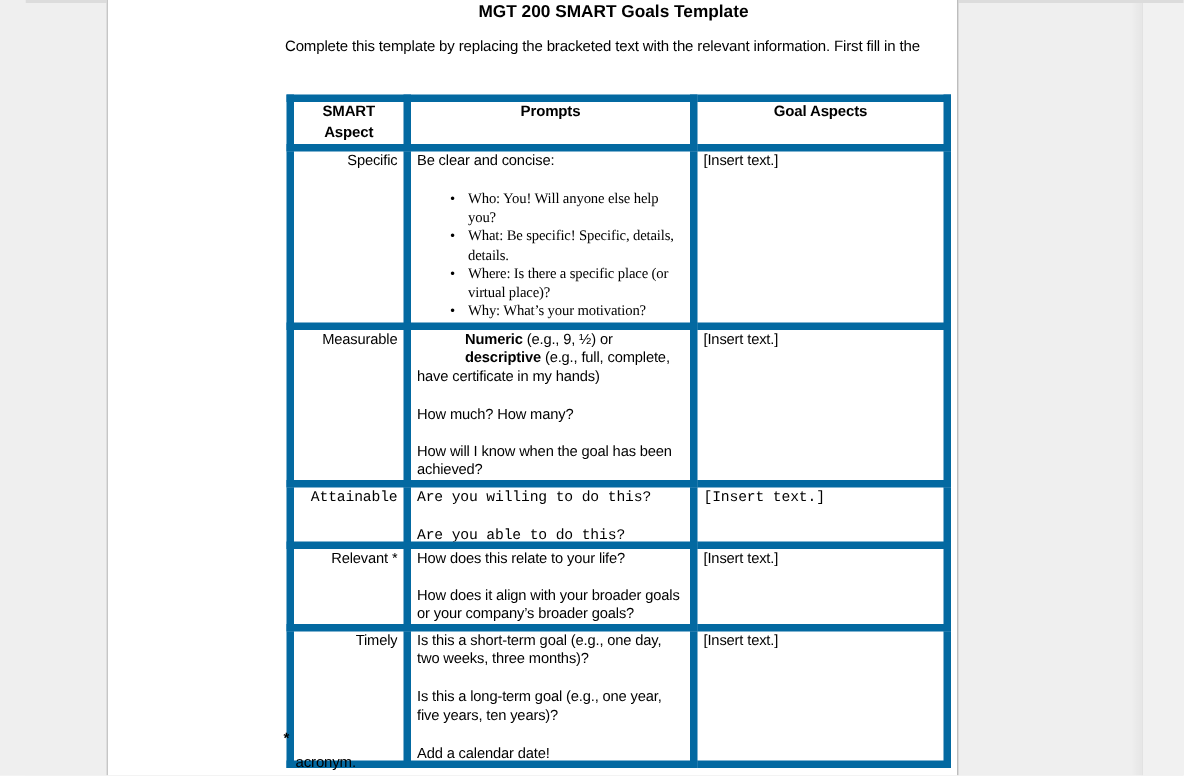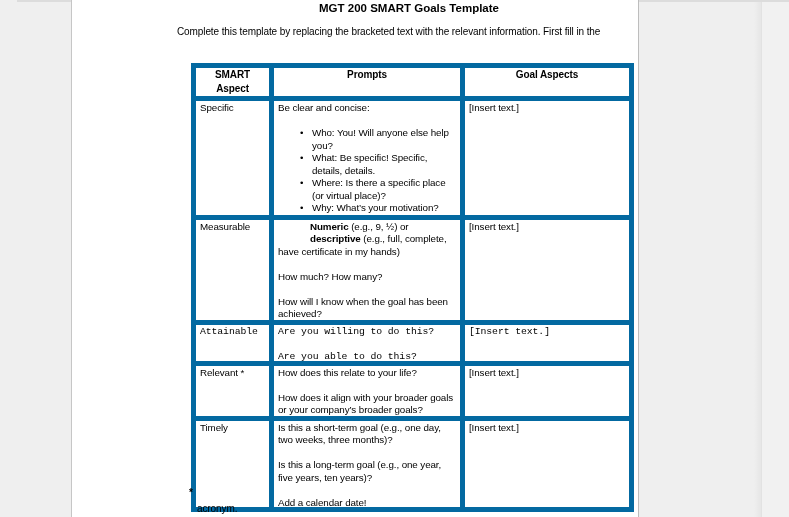--- a/index.html
+++ b/index.html
@@ -36,21 +36,21 @@
     border-right: 1px solid #bdbdbd;
     z-index: 1;
     color: #000;
   }
   .doc-title {
     position: absolute; top: 2px; left: 117px; width: 440px;
     margin: 0; text-align: center;
     font-size: 11.5px; font-weight: bold;
   }
   .intro {
-    position: absolute; top: 24px; left: 105px; width: 448px;
+    position: absolute; top: 24px; left: 118px; width: 448px;
     margin: 0; font-size: 10px; line-height: 15px;
     letter-spacing: -0.1px;
   }
   table.smart {
     position: absolute; top: 63px; left: 119px;
     border-collapse: collapse; table-layout: fixed;
     width: 438px;
   }
   table.smart th, table.smart td {
     border: 5px solid #0369a1;
@@ -68,25 +68,25 @@
   tbody tr.r1 { height: 101px; }
   tbody tr.r2 { height: 37px; font-family: Liberation Mono, monospace;  }
   tbody tr.r3 { height: 52px;  }
   tbody tr.r4 { height: 88px;  }
   .r0 .clip { max-height: 114px; }
   .r1 .clip { max-height: 99px;  }
   .r2 .clip { max-height: 35px;  }
   .r3 .clip { max-height: 49px;  }
   .r4 .clip { max-height: 85px;  }
   .clip { overflow: hidden; padding-top: 1px; }
-  td.aspect { text-align: left; }
+  td.aspect { text-align: right; }
   td .clip p { margin: 0; line-height: 12.5px; }
   .spacer { height: 12.5px; }
   td .clip ul {
-    margin: 0; padding: 0 0 0 34px; list-style: none;
+    margin: 0; padding: 0 0 0 34px; list-style: none; font-family: Liberation Serif, serif;
   }
   td .clip li {
     position: relative; line-height: 12.5px;
   }
   td .clip li::before {
     content: "\2022";
     position: absolute; left: -12px; top: 0;
   }
   .bold { font-weight: bold; padding-left: 32px; }
   .footnote {

